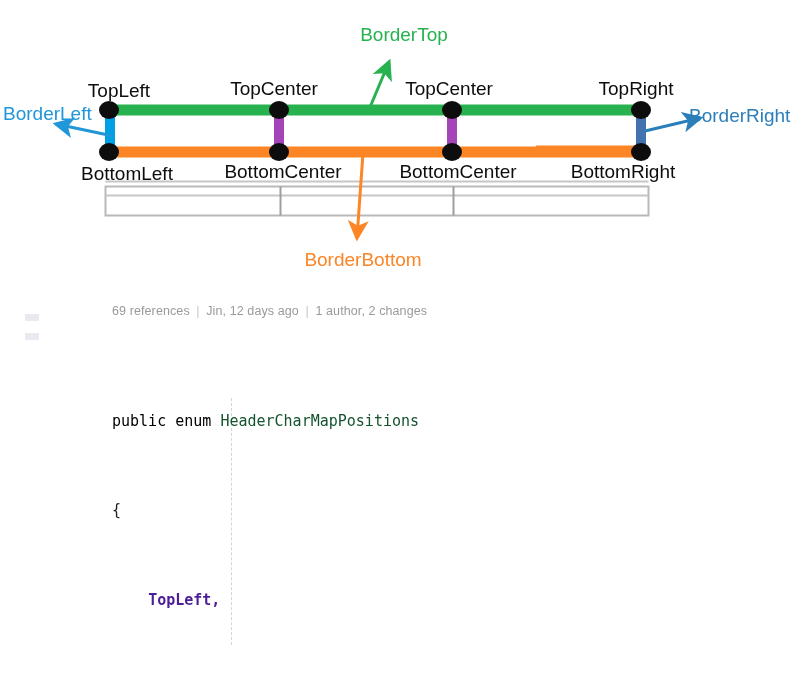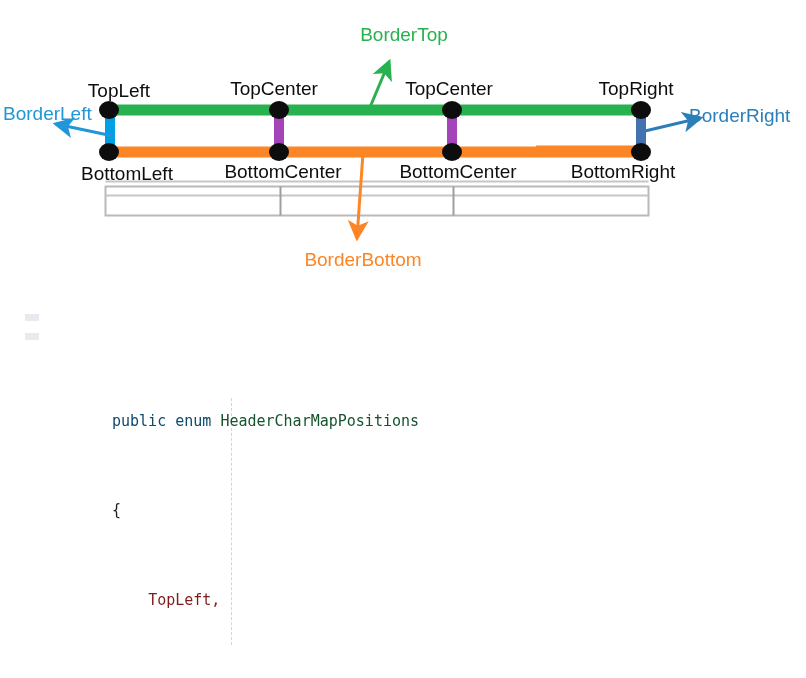--- a/index.html
+++ b/index.html
@@ -56,23 +56,23 @@
     position: absolute;
     left: 112px;
     top: 28px;
     font-family: "DejaVu Sans Mono", "Liberation Mono", monospace;
     font-size: 15px;
     line-height: 22.4px;
     color: #1f1f1f;
     white-space: pre;
   }
   .code-line { height: 22.4px; white-space: pre; position: relative; }
-  .kw      { color: #0c4a6e; }
+  .kw      { color: #000000; }
   .type    { color: #14532d; }
-  .ident   { color: #7f1d1d; }
+  .ident   { color: #4c1d95; font-weight: bold; }
   .punct   { color: #1f1f1f; }
   .guide {
     position: absolute;
     left: 119px;
     top: 78px;
     width: 0;
     height: 247px;
     border-left: 1px dashed #d4d4d4;
   }
 </style>
@@ -151,20 +151,27 @@
     <text x="458" y="178" text-anchor="middle">BottomCenter</text>
     <text x="623" y="178" text-anchor="middle">BottomRight</text>
   </g>
 </svg>
 
 <div id="code-pane">
 
   <div class="change-marker" style="top:22px;left:25px;"></div>
   <div class="change-marker" style="top:41px;left:25px;"></div>
 
+  <div class="codelens">
+    <span>69 references</span>
+    <span class="sep">|</span>
+    <span>Jin, 12 days ago</span>
+    <span class="sep">|</span>
+    <span>1 author, 2 changes</span>
+  </div>
 
   <div class="code-body">
     <div class="guide"></div>
 
     <div class="code-line"><span class="kw">public</span><span class="punct"> </span><span class="kw">enum</span><span class="punct"> </span><span class="type">HeaderCharMapPositions</span></div>
 
     <div class="code-line"><span class="punct">{</span></div>
 
     <div class="code-line"><span class="punct">    </span><span class="ident">TopLeft,</span></div>
     

